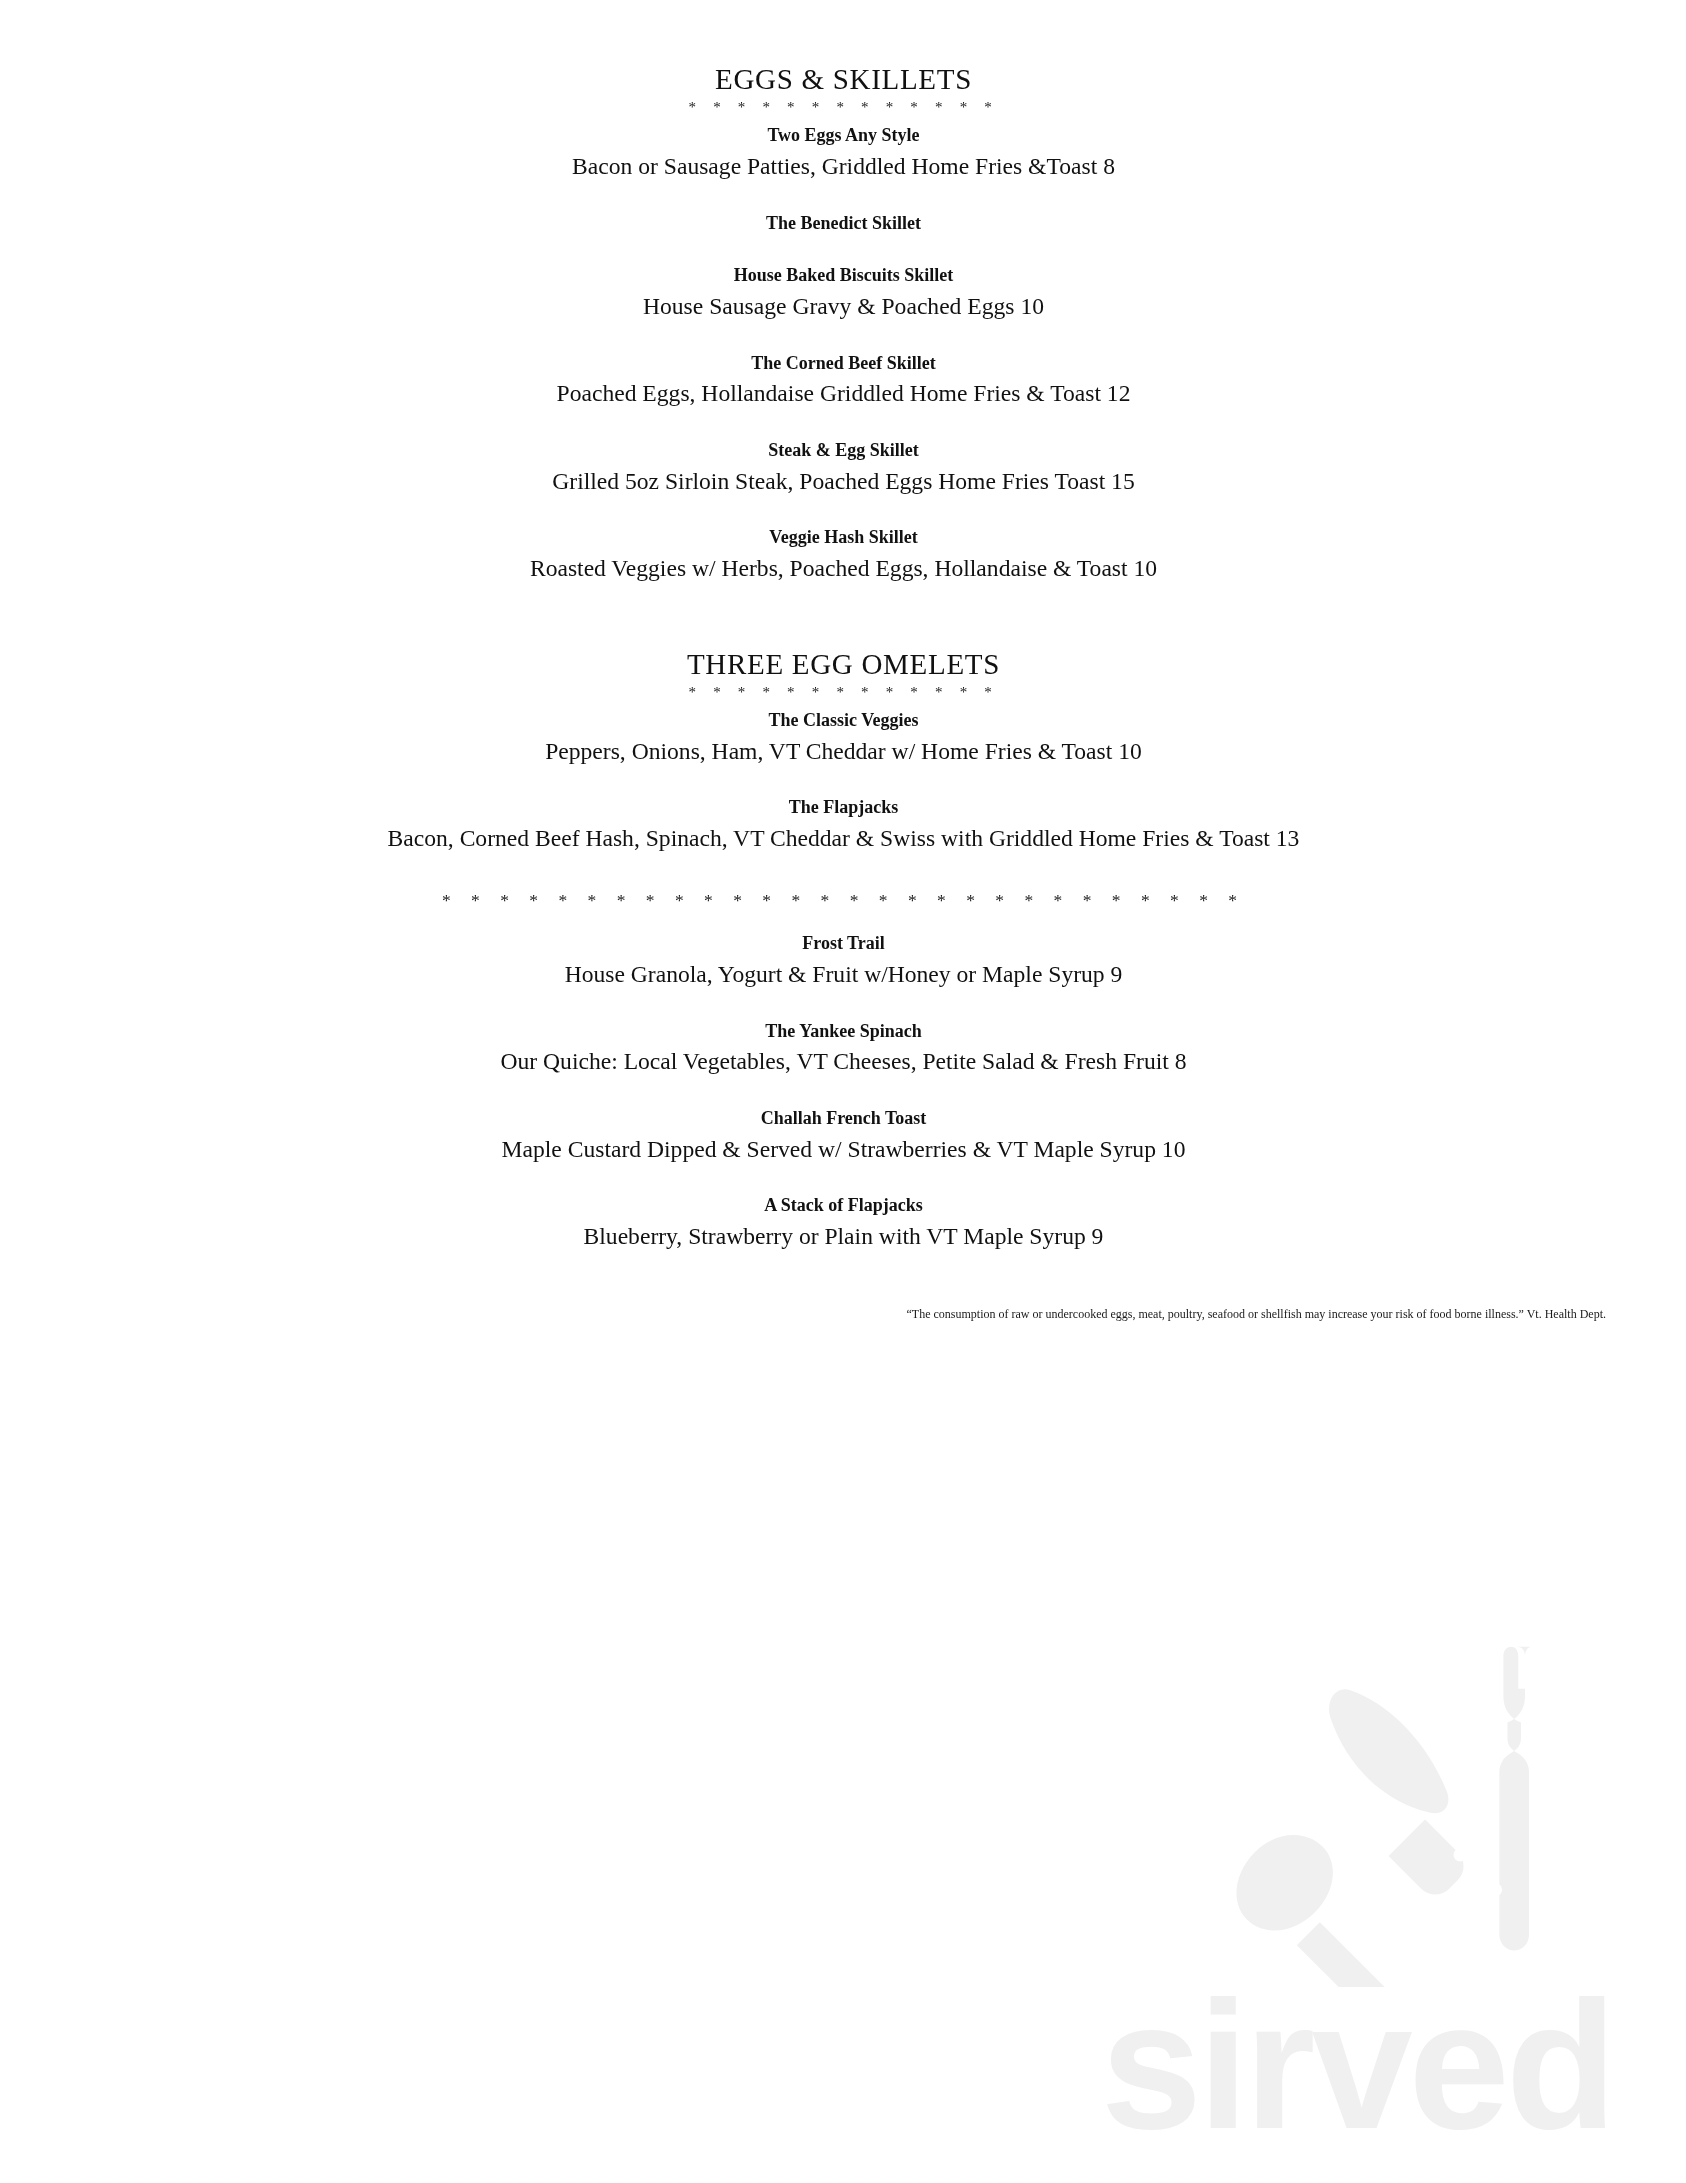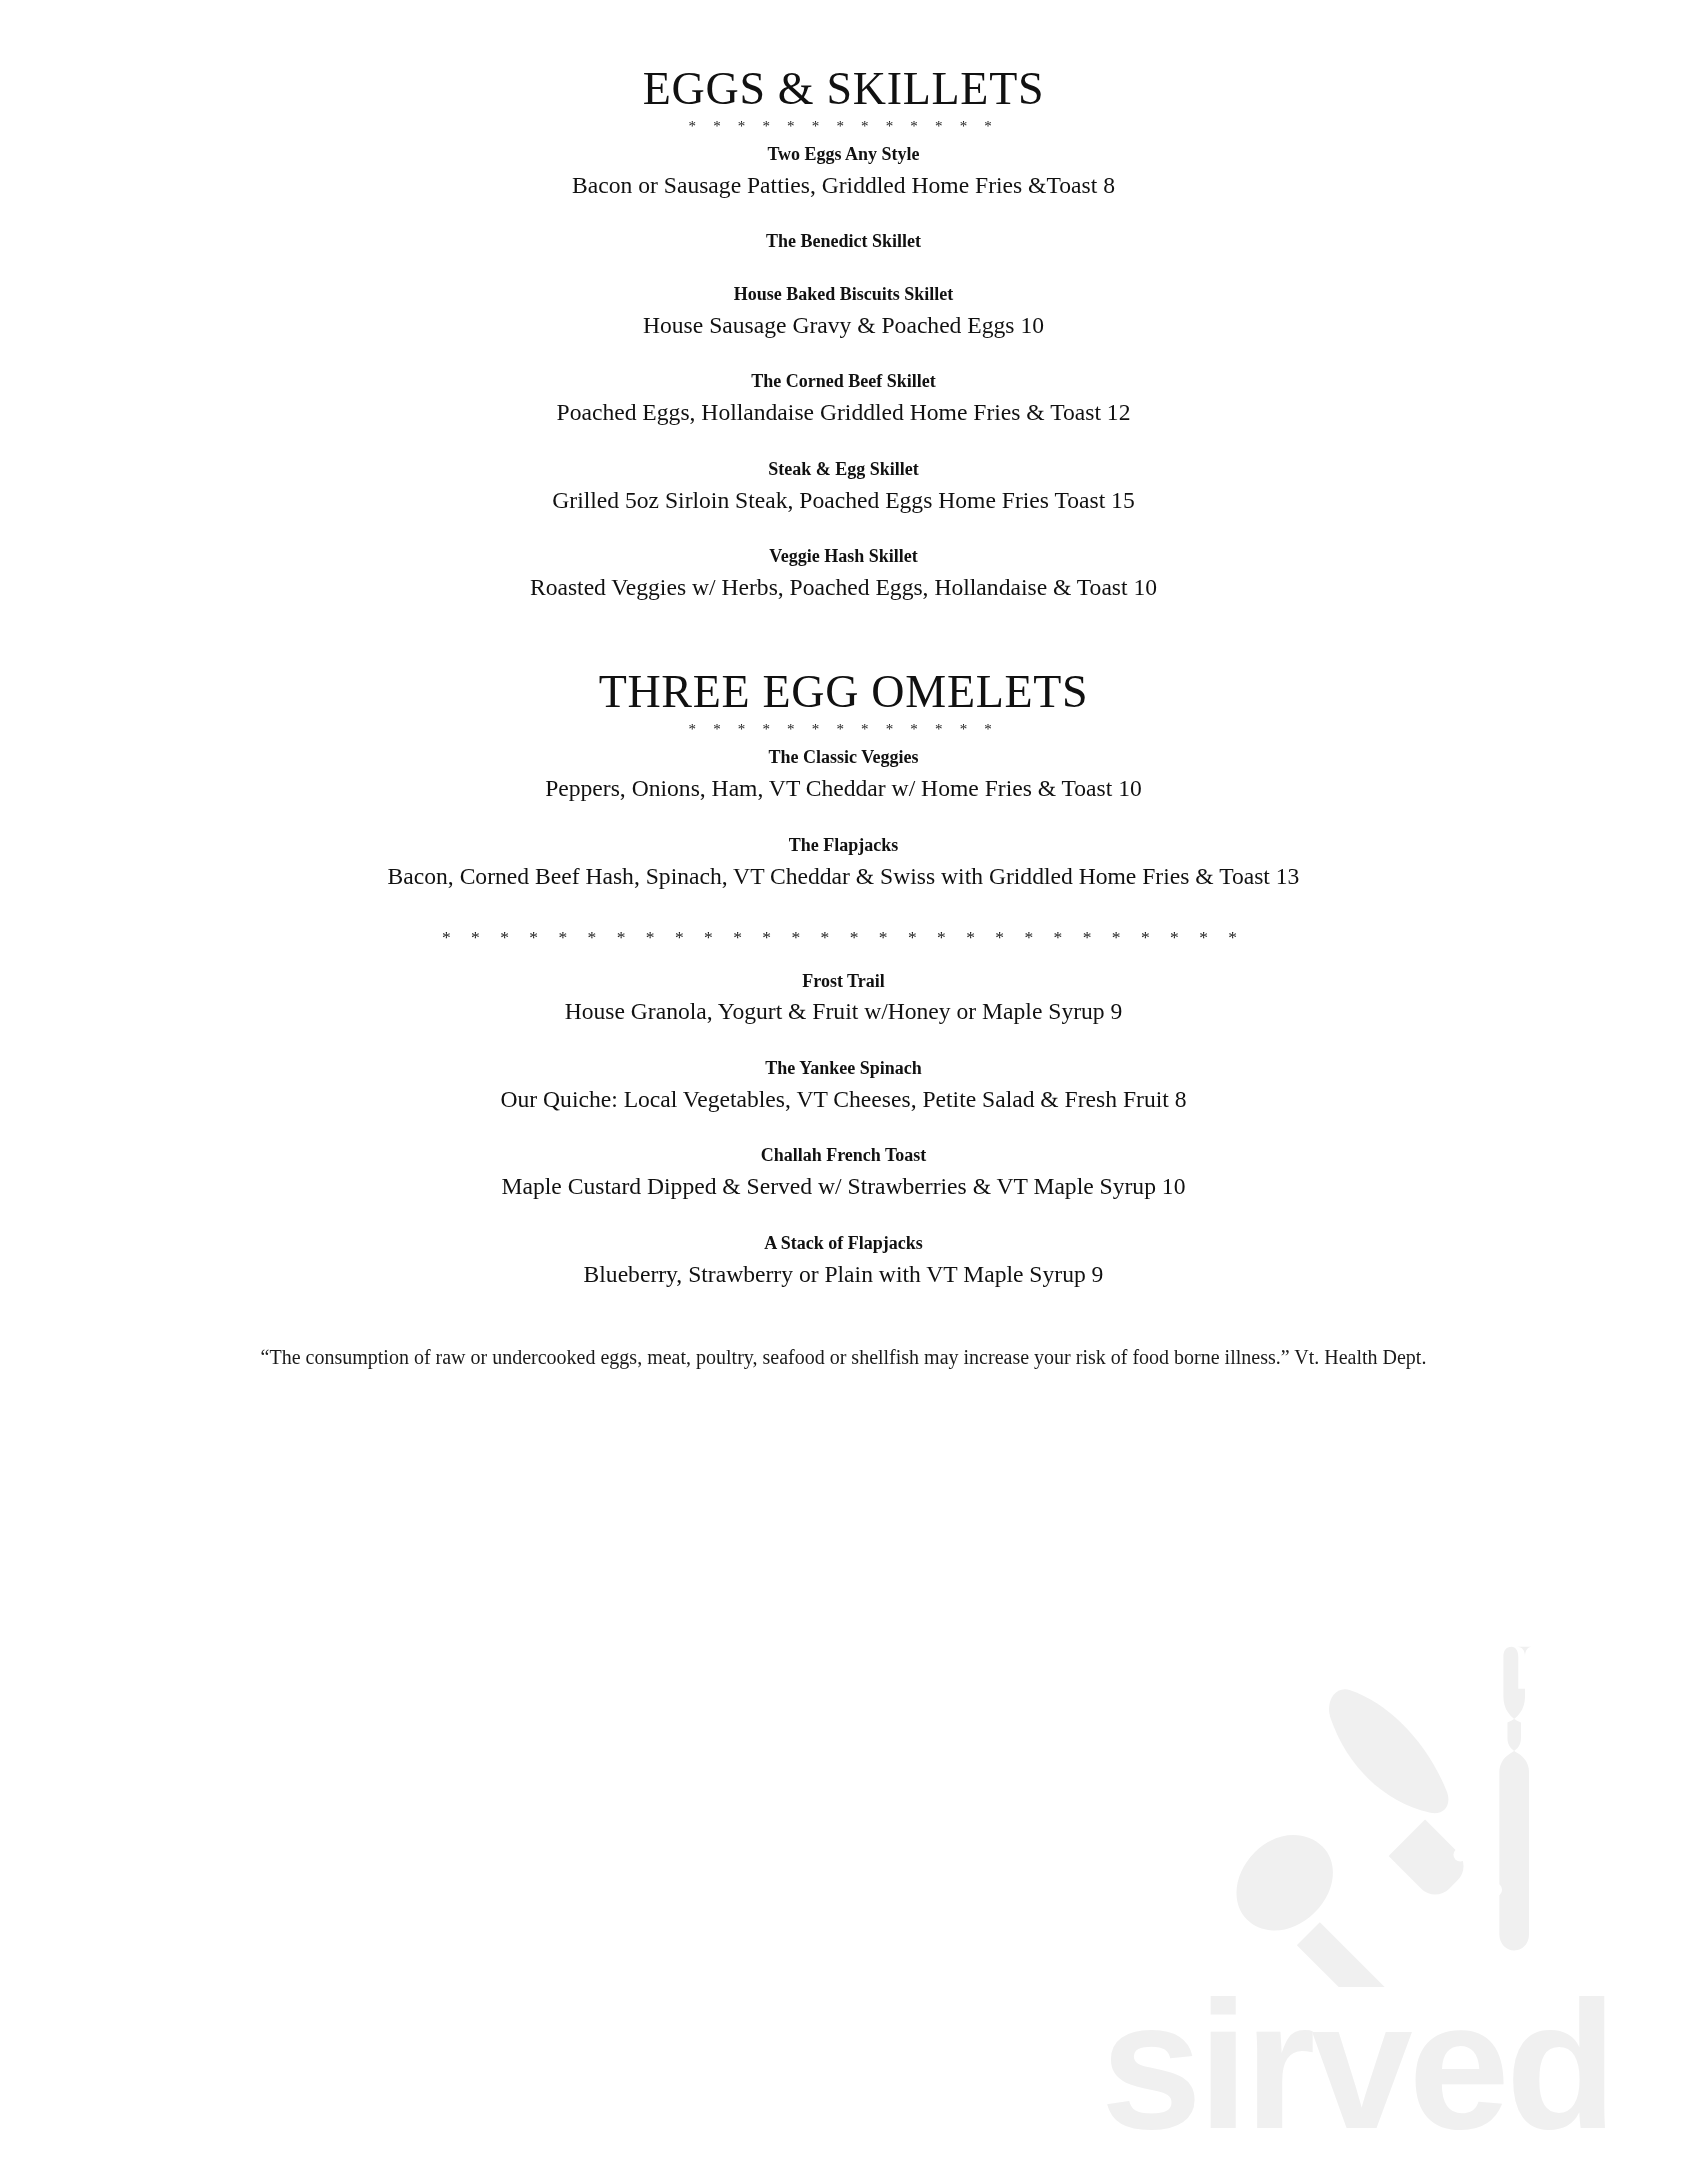--- a/index.html
+++ b/index.html
@@ -50,21 +50,21 @@
   }
 
   .content {
     position: relative;
     z-index: 2;
   }
 
   
   .section-title {
     text-align: center;
-    font-size: 46px;
+    font-size: 29px;
     letter-spacing: 0.7px;
     font-weight: 400;
     margin: 0;
     line-height: 1.1;
   }
   .star-rule {
     text-align: center;
     font-size: 15px;
     letter-spacing: 6.7px;
     color: #1a1a1a;
@@ -97,22 +97,22 @@
     font-size: 23.6px;
     font-weight: 400;
     line-height: 1.25;
     margin: 0;
   }
 
   .section-gap { height: 35px; }
 
   .disclaimer {
     margin-top: 54px;
-    text-align: center;
-    font-size: 20px;
+    text-align: right;
+    font-size: 12px;
     line-height: 1.4;
     color: #1a1a1a;
   }
 </style>
 </head>
 <body>
 
 <div class="page">
 
   <svg class="watermark-art" viewBox="0 0 320 260" xmlns="http://www.w3.org/2000/svg">

